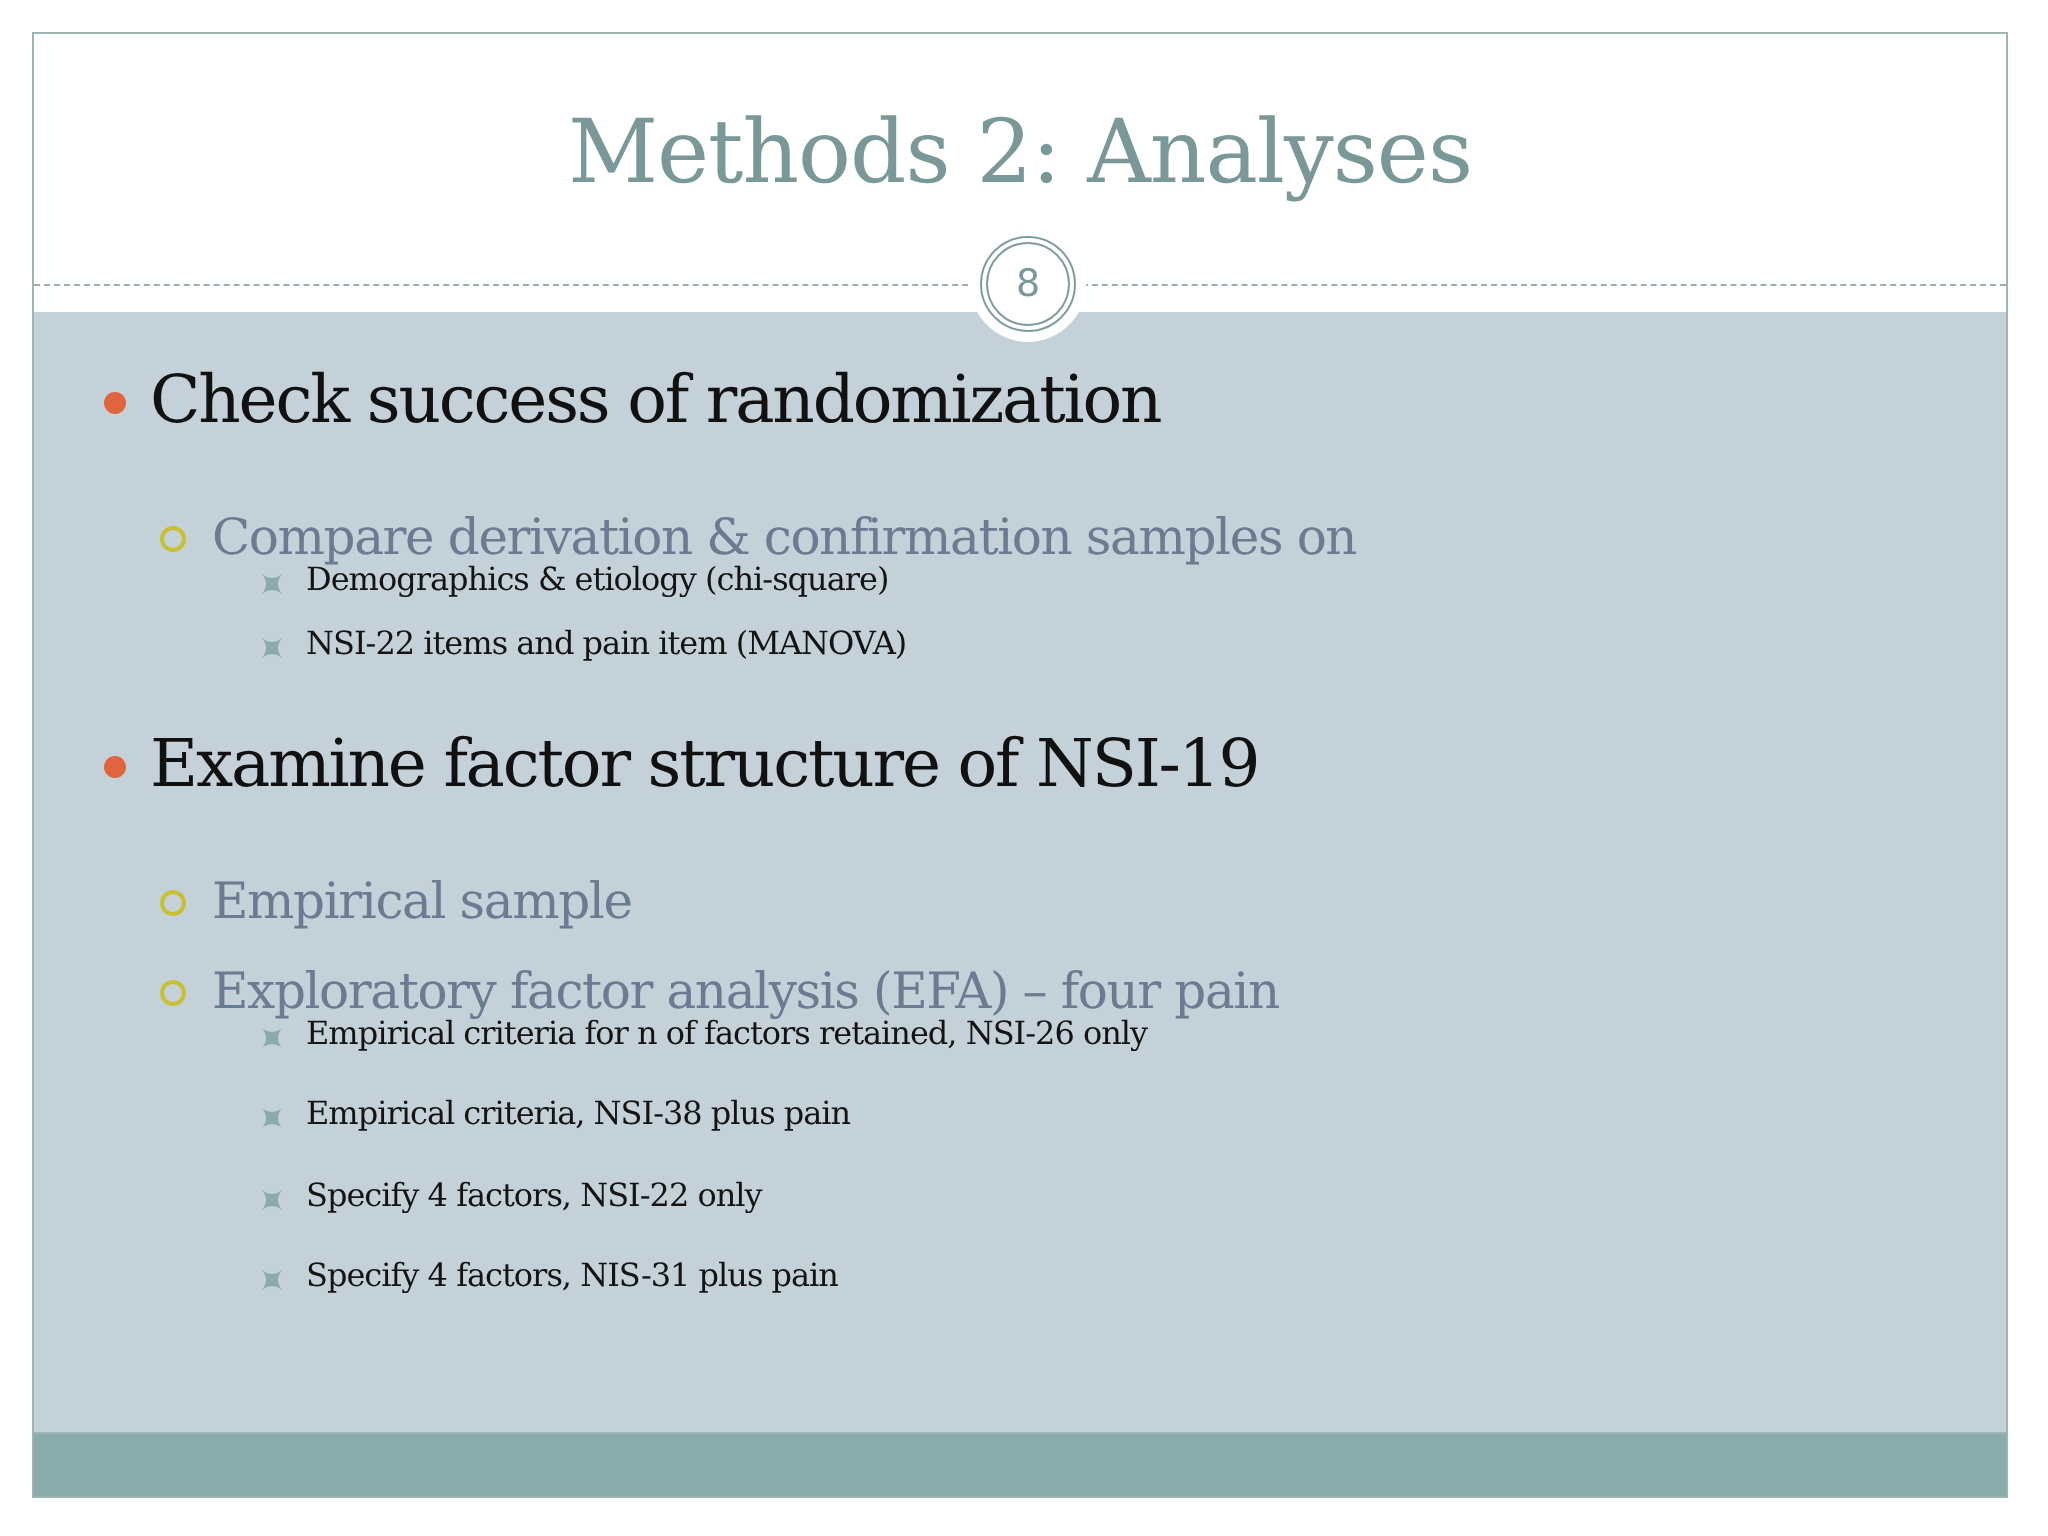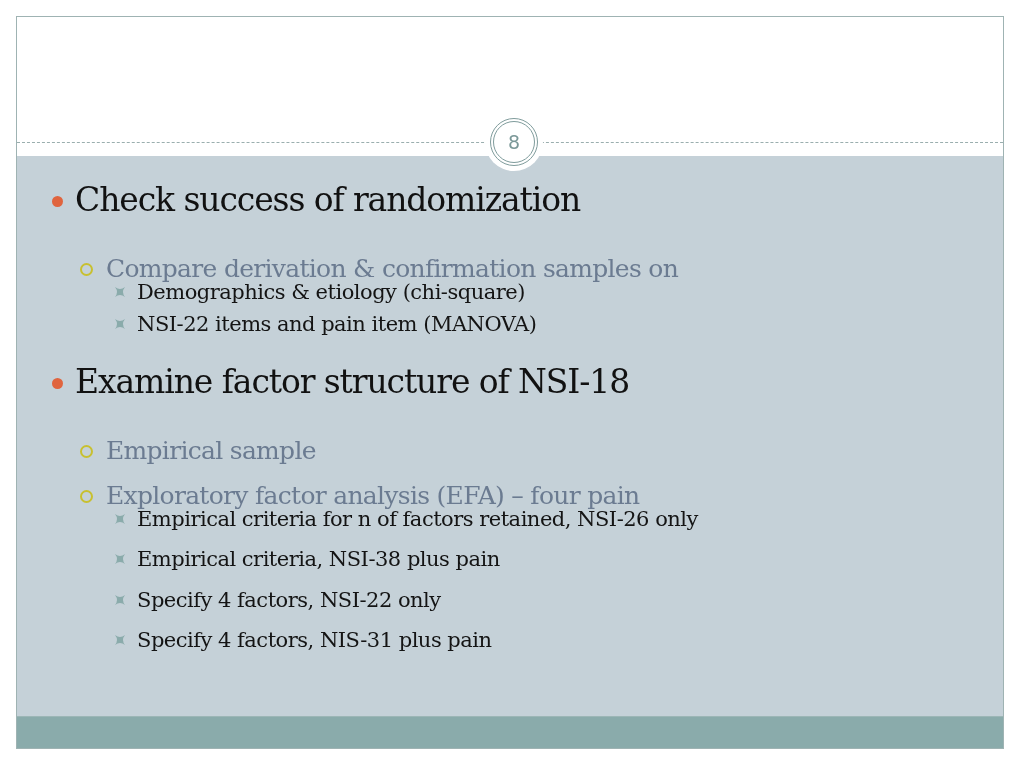--- a/index.html
+++ b/index.html
@@ -98,23 +98,24 @@
       color: #111111;
       letter-spacing: -1.1px;
     }
     .l2 {
       font-size: 25px;
       color: #6b7b91;
       letter-spacing: -0.7px;
       margin-top: 20px;
     }
     .l3 {
-      font-size: 21px;
+      font-size: 16px;
       color: #141414;
       letter-spacing: -0.5px;
+      margin-left: 16px;
     }
     .bullet {
       position: absolute;
       display: inline-block;
     }
     .b1 {
       width: 11px; height: 11px;
       border-radius: 50%;
       background: #e0643e;
     }
@@ -128,20 +129,21 @@
       width: 10px; height: 10px;
     }
     .b3 svg { display: block; }
   </style>
 </head>
 <body>
 
 <div class="slide">
 
   <div class="header">
+    <div class="title">Methods 2: Analyses</div>
     <div class="dash-line"></div>
   </div>
 
   <div class="content">
     <div class="list">
 
       <div class="item l1" style="left:58px; top:24px;">
         <span class="bullet b1" style="left:-23px; top:16px;"></span>
         <span>Check success of randomization</span>
       </div>
@@ -164,21 +166,21 @@
         <span class="bullet b3" style="left:-22px; top:7px;">
           <svg width="10" height="10" viewBox="0 0 10 10">
               <path d="M0 0 Q5 4 10 0 Q6 5 10 10 Q5 6 0 10 Q4 5 0 0 Z" fill="#8aabab"></path>
             </svg>
         </span>
         <span>NSI-22 items and pain item (MANOVA)</span>
       </div>
 
       <div class="item l1" style="left:58px; top:206px;">
         <span class="bullet b1" style="left:-23px; top:16px;"></span>
-        <span>Examine factor structure of NSI-18</span>
+        <span>Examine factor structure of NSI-19</span>
       </div>
 
       <div class="item l2" style="left:89px; top:260px;">
         <span class="bullet b2" style="left:-26px; top:9px;"></span>
         <span>Empirical sample</span>
       </div>
 
       <div class="item l2" style="left:89px; top:305px;">
         <span class="bullet b2" style="left:-26px; top:9px;"></span>
         <span>Exploratory factor analysis (EFA) – four pain</span>

